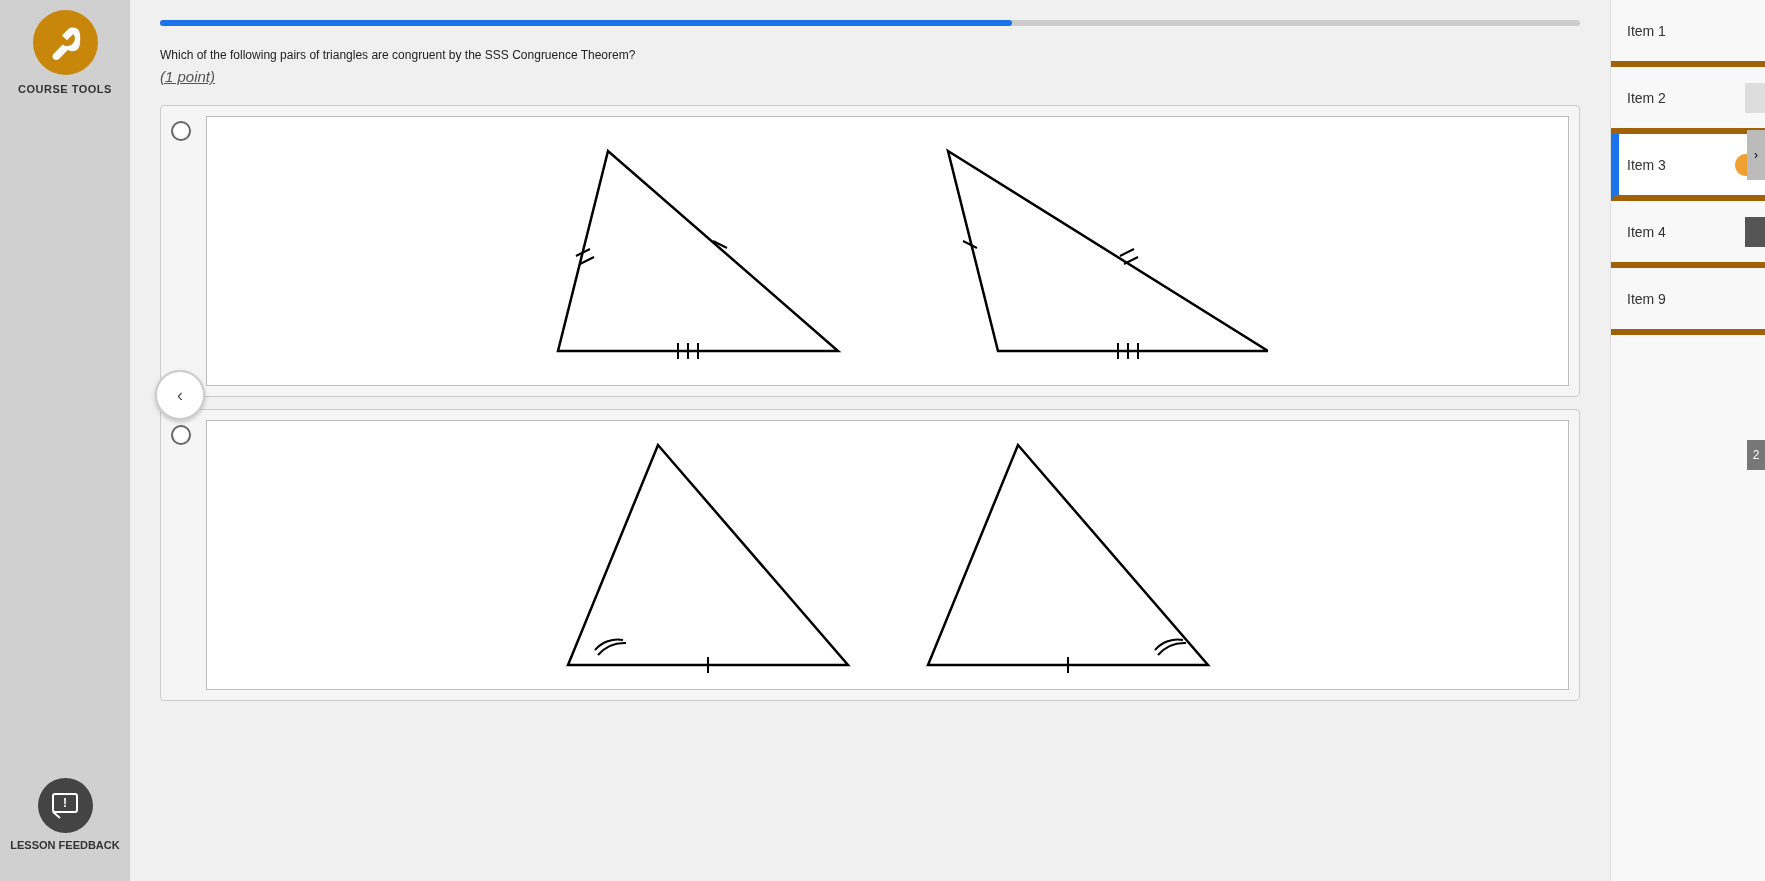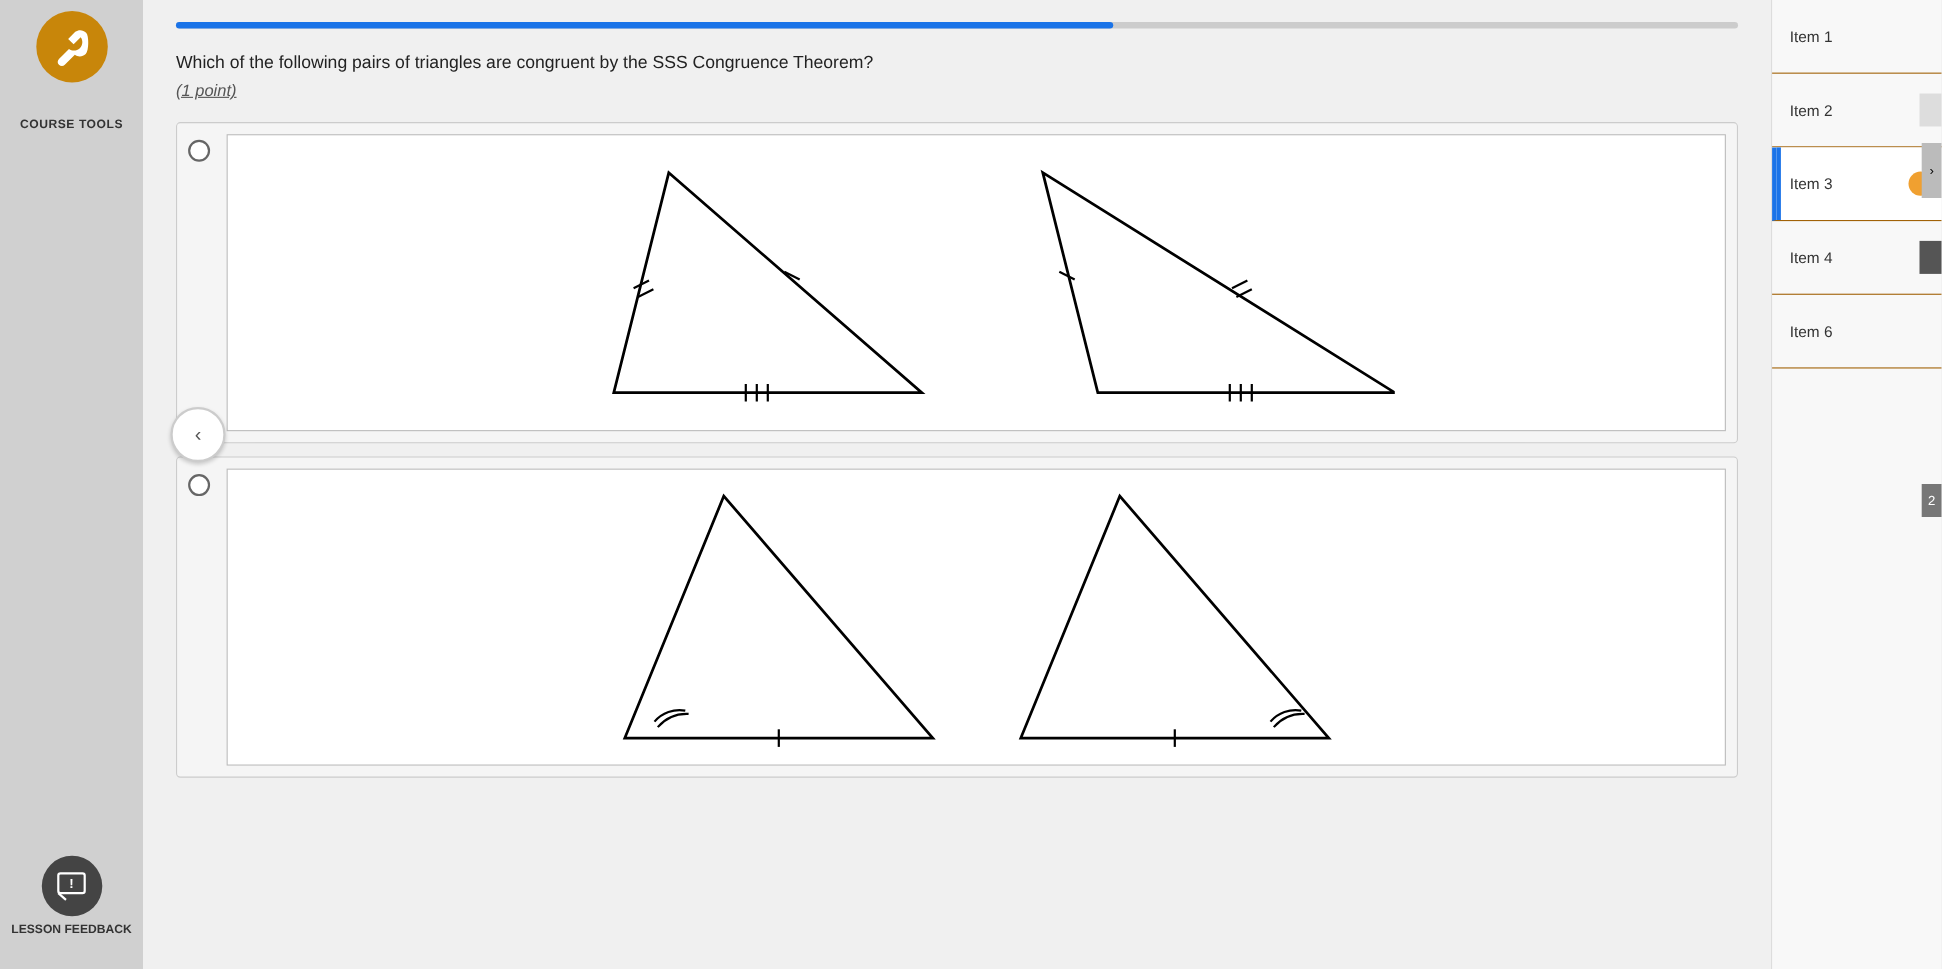--- a/index.html
+++ b/index.html
@@ -15,21 +15,20 @@
     
     .left-sidebar {
       width: 130px;
       background: #d0d0d0;
       display: flex;
       flex-direction: column;
       align-items: center;
       padding-top: 10px;
       flex-shrink: 0;
       position: relative;
-      gap: 24px;
     }
 
     .course-tools-icon {
       width: 65px;
       height: 65px;
       background: #c8860a;
       border-radius: 50%;
       display: flex;
       align-items: center;
       justify-content: center;
@@ -113,21 +112,21 @@
     }
 
     .progress-bar-fill {
       height: 100%;
       background: #1a73e8;
       border-radius: 3px;
       width: 60%;
     }
 
     .question-text {
-      font-size: 16px;
+      font-size: 12px;
       color: #222;
       margin-bottom: 4px;
       line-height: 1.5;
     }
 
     .question-points {
       font-size: 15px;
       color: #555;
       font-style: italic;
       margin-bottom: 20px;
@@ -178,21 +177,21 @@
       border-left: 1px solid #ddd;
       display: flex;
       flex-direction: column;
       flex-shrink: 0;
       position: relative;
     }
 
     .item-entry {
       display: flex;
       align-items: center;
-      border-bottom: 1px solid #a16207;
+      border-bottom: 6px solid #a16207;
       padding: 0;
       height: 67px;
       cursor: pointer;
       position: relative;
     }
 
     .item-entry.active {
       background: #fff;
       gap: 41px;
     }
@@ -330,21 +329,21 @@
   </div>
   <div class="item-entry active" style="border-left: 4px solid #1a73e8;">
     <span class="item-label" style="padding-left:12px;">Item 3</span>
     <div style="width:22px;height:22px;border-radius:50%;background:#f0a030;margin-right:8px;flex-shrink:0;"></div>
   </div>
   <div class="item-entry">
     <span class="item-label">Item 4</span>
     <div style="width:20px;height:30px;background:#555;margin-right:0;position:absolute;right:0;"></div>
   </div>
   <div class="item-entry">
-    <span class="item-label">Item 6</span>
+    <span class="item-label">Item 9</span>
   </div>
 
   <div class="right-sidebar-arrow" style="position:absolute;right:0;top:155px;background:#bbb;width:18px;height:50px;display:flex;align-items:center;justify-content:center;">
     <span style="font-size:12px;">›</span>
   </div>
 
   <div style="position:absolute;right:0;top:440px;width:18px;height:30px;background:#777;display:flex;align-items:center;justify-content:center;">
     <span style="color:white;font-size:12px;">2</span>
   </div>
 </div>

